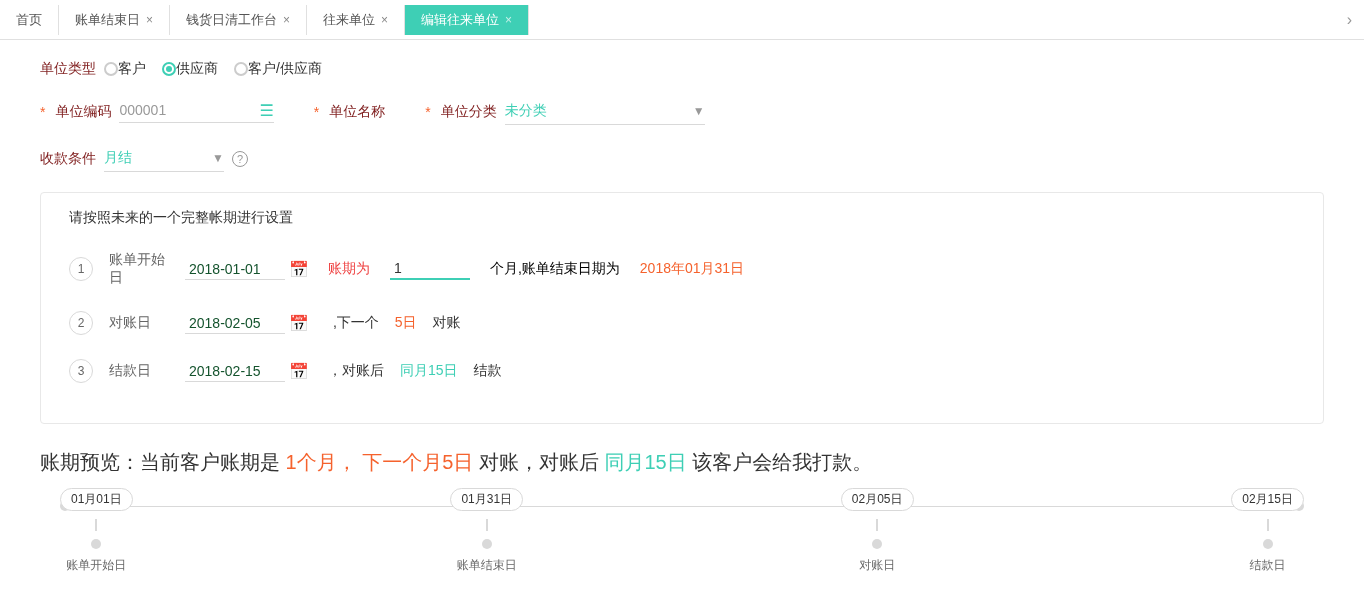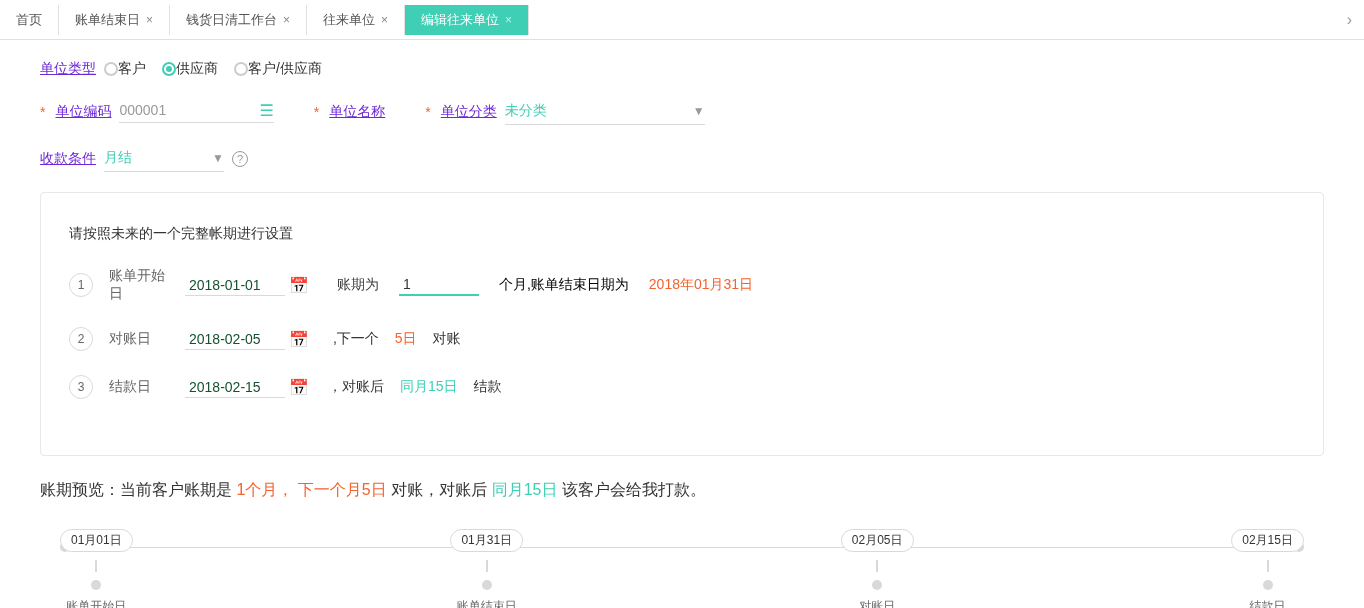--- a/index.html
+++ b/index.html
@@ -58,23 +58,22 @@
       align-items: center;
       margin-bottom: 20px;
       gap: 40px;
     }
     .form-field {
       display: flex;
       align-items: center;
       gap: 8px;
     }
     .form-field label {
-      color: #6d28d9;
+      color: #7f1d1d;
       white-space: nowrap;
-      text-decoration: underline;
     }
     .form-field .required {
       color: #f5622d;
       margin-right: 2px;
     }
     .radio-group {
       display: flex;
       align-items: center;
       gap: 16px;
     }
@@ -163,21 +162,21 @@
       border: 1px solid #999;
       color: #999;
       font-size: 11px;
       cursor: pointer;
     }
 
     
     .card {
       border: 1px solid #e8e8e8;
       border-radius: 4px;
-      padding: 32px 28px;
+      padding: 16px 28px;
       margin-bottom: 20px;
     }
     .card-title {
       font-size: 14px;
       color: #333;
       margin-bottom: 24px;
     }
     .timeline-row {
       display: flex;
       align-items: center;
@@ -231,23 +230,23 @@
     }
     .highlight-orange {
       color: #f5622d;
     }
     .highlight-teal {
       color: #3ecfb5;
     }
 
     
     .preview-text {
-      font-size: 16px;
-      color: #333;
-      margin-bottom: 24px;
+      font-size: 20px;
+      color: #333;
+      margin-bottom: 8px;
       line-height: 1.8;
     }
     .timeline-line {
       position: absolute;
       top: 18px;
       left: 40px;
       right: 40px;
       height: 1px;
       background: #d9d9d9;
     }
@@ -364,21 +363,21 @@
   <div class="card">
     <div class="card-title">请按照未来的一个完整帐期进行设置</div>
 
     <div class="timeline-row">
       <div class="step-num">1</div>
       <div class="step-label">账单开始日</div>
       <div class="date-input-wrap">
         <input class="date-input" type="text" value="2018-01-01" style="">
         <span class="cal-icon">📅</span>
       </div>
-      <span style="color:#404040; margin-left:12px;">账期为</span>
+      <span style="color:#ef4444; margin-left:3px;">账期为</span>
       <input class="period-input" type="text" value="1" style="margin: 0px 4px;">
       <span style="color:#000000;">个月,账单结束日期为</span>
       <span class="highlight-orange" style="margin-left:4px;">2018年01月31日</span>
     </div>
 
     <div class="timeline-row">
       <div class="step-num">2</div>
       <div class="step-label">对账日</div>
       <div class="date-input-wrap">
         <input class="date-input" type="text" value="2018-02-05" style="">

